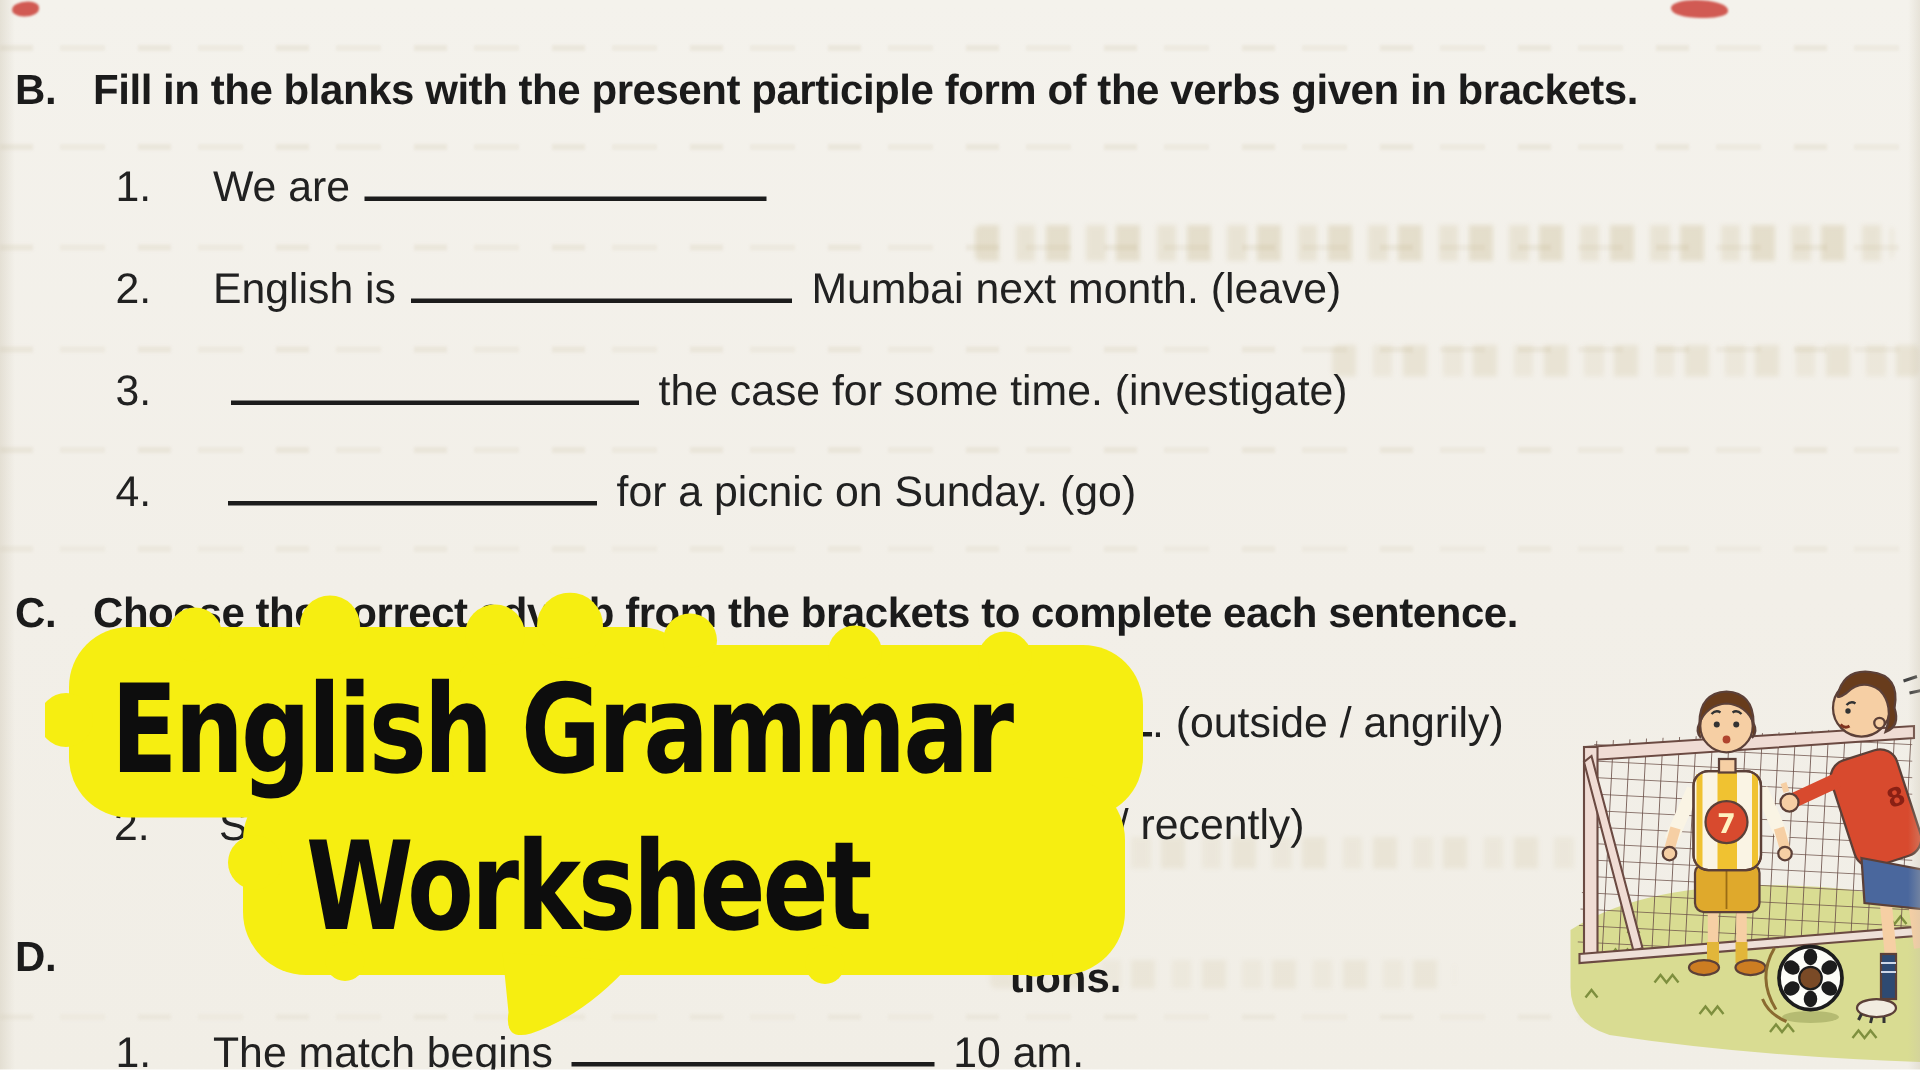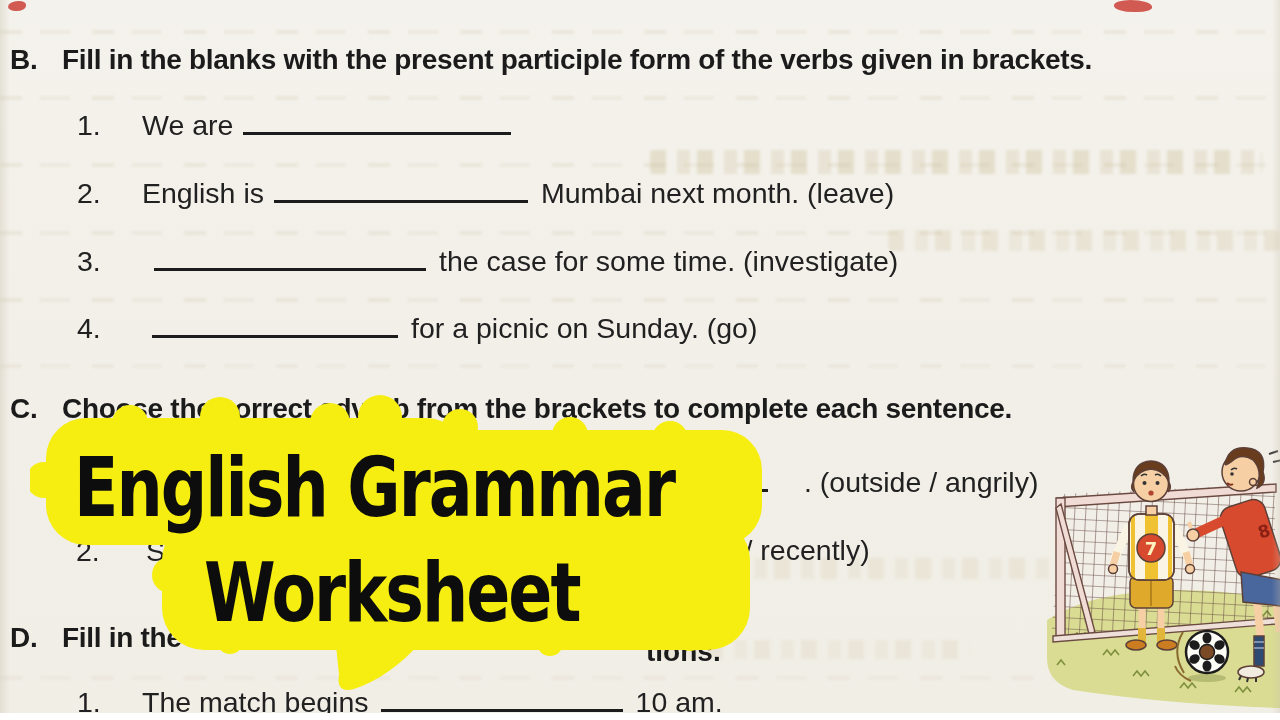--- a/index.html
+++ b/index.html
@@ -15,21 +15,21 @@
   .redmark{position:absolute;background:rgba(198,48,40,.78);filter:blur(.6px);}
   .hline{position:absolute;display:flex;align-items:baseline;white-space:nowrap;
          font-weight:bold;font-size:28px;letter-spacing:-.3px;color:#1b1b1b;}
   .hline .lbl{width:52px;flex:0 0 auto;}
   .iline{position:absolute;display:flex;align-items:baseline;white-space:nowrap;
          font-size:28.5px;color:#212121;}
   .iline .num{width:65px;flex:0 0 auto;}
   .blank{display:inline-block;height:.15em;border-bottom:3px solid #1c1c1c;
          margin:0 13px 0 1px;flex:0 0 auto;}
   .frag{position:absolute;white-space:nowrap;font-size:28.5px;color:#212121;}
-  .fragb{position:absolute;white-space:nowrap;font-weight:bold;font-size:28px;color:#1b1b1b;}
+  .fragb{position:absolute;white-space:nowrap;font-weight:bold;font-size:28px;color:#1b1b1b;margin-left:27px;}
 
   .bubble-svg{position:absolute;left:30px;top:395px;width:760px;height:310px;}
   .bubble-text{position:absolute;font-family:"DejaVu Sans", sans-serif;font-weight:bold;
                color:#0d0d0d;font-size:65px;letter-spacing:-2px;
                transform:scaleY(1.26);transform-origin:top left;white-space:nowrap;}
   .bt1{left:74px;top:440px;}
   .bt2{left:204px;top:545px;}
 
   .illus{position:absolute;left:1045px;top:440px;width:235px;height:272px;}
   .bottom-strip{position:absolute;left:0;top:713px;width:1280px;height:7px;background:#ffffff;}
@@ -87,34 +87,33 @@
     <span class="num">4.</span>
     <span class="blank" style="width:246px;margin-left:10px;"></span>
     <span>for a picnic on Sunday. (go)</span>
   </div>
 
   <div class="hline" style="left:10px;top:393px;">
     <span class="lbl">C.</span>
     <span>Choose the correct adverb from the brackets to complete each sentence.</span>
   </div>
 
-  <div class="iline" style="left:748px;top:466px;gap:36px;">
+  <div class="iline" style="left:748px;top:466px;">
     <span class="blank" style="width:20px;margin:0 0 0 0;"></span>
     <span>. (outside / angrily)</span>
   </div>
 
   <div class="iline" style="left:76px;top:535px;">
     <span class="num" style="width:70px">2.</span>
     <span>Sh</span>
   </div>
   <div class="frag" style="left:640px;top:534px;">. (never / recently)</div>
 
   <div class="hline" style="left:10px;top:622px;">
     <span class="lbl">D.</span>
-    <span>Fill in the</span>
   </div>
   <div class="fragb" style="left:646px;top:636px;">tions.</div>
 
   <div class="iline" style="left:77px;top:686px;">
     <span class="num">1.</span>
     <span>The match begins</span>
     <span class="blank" style="width:242px;margin-left:12px;"></span>
     <span>10 am.</span>
   </div>
 

